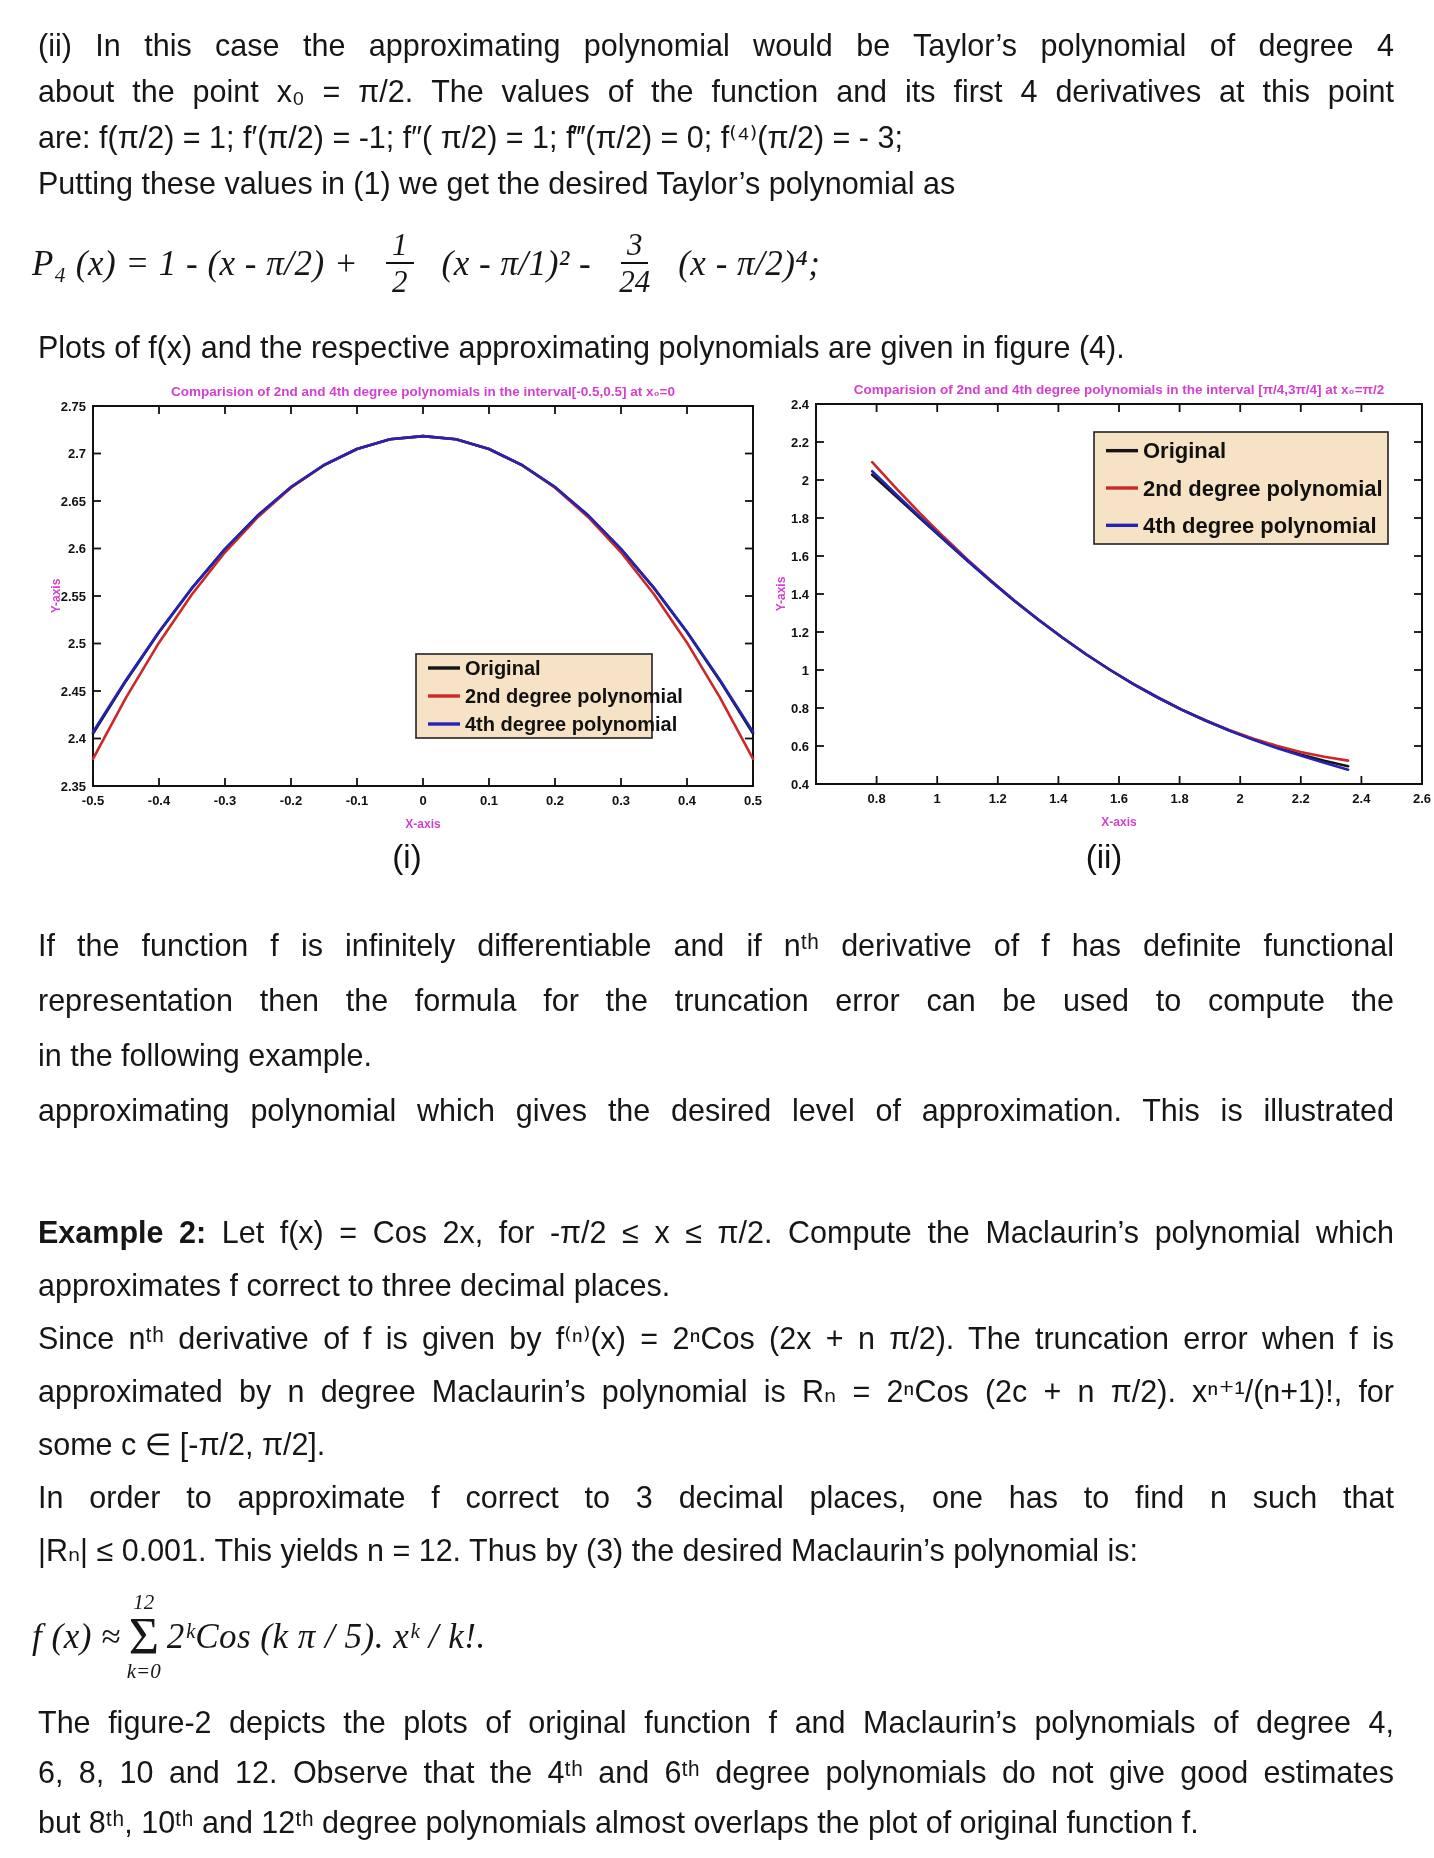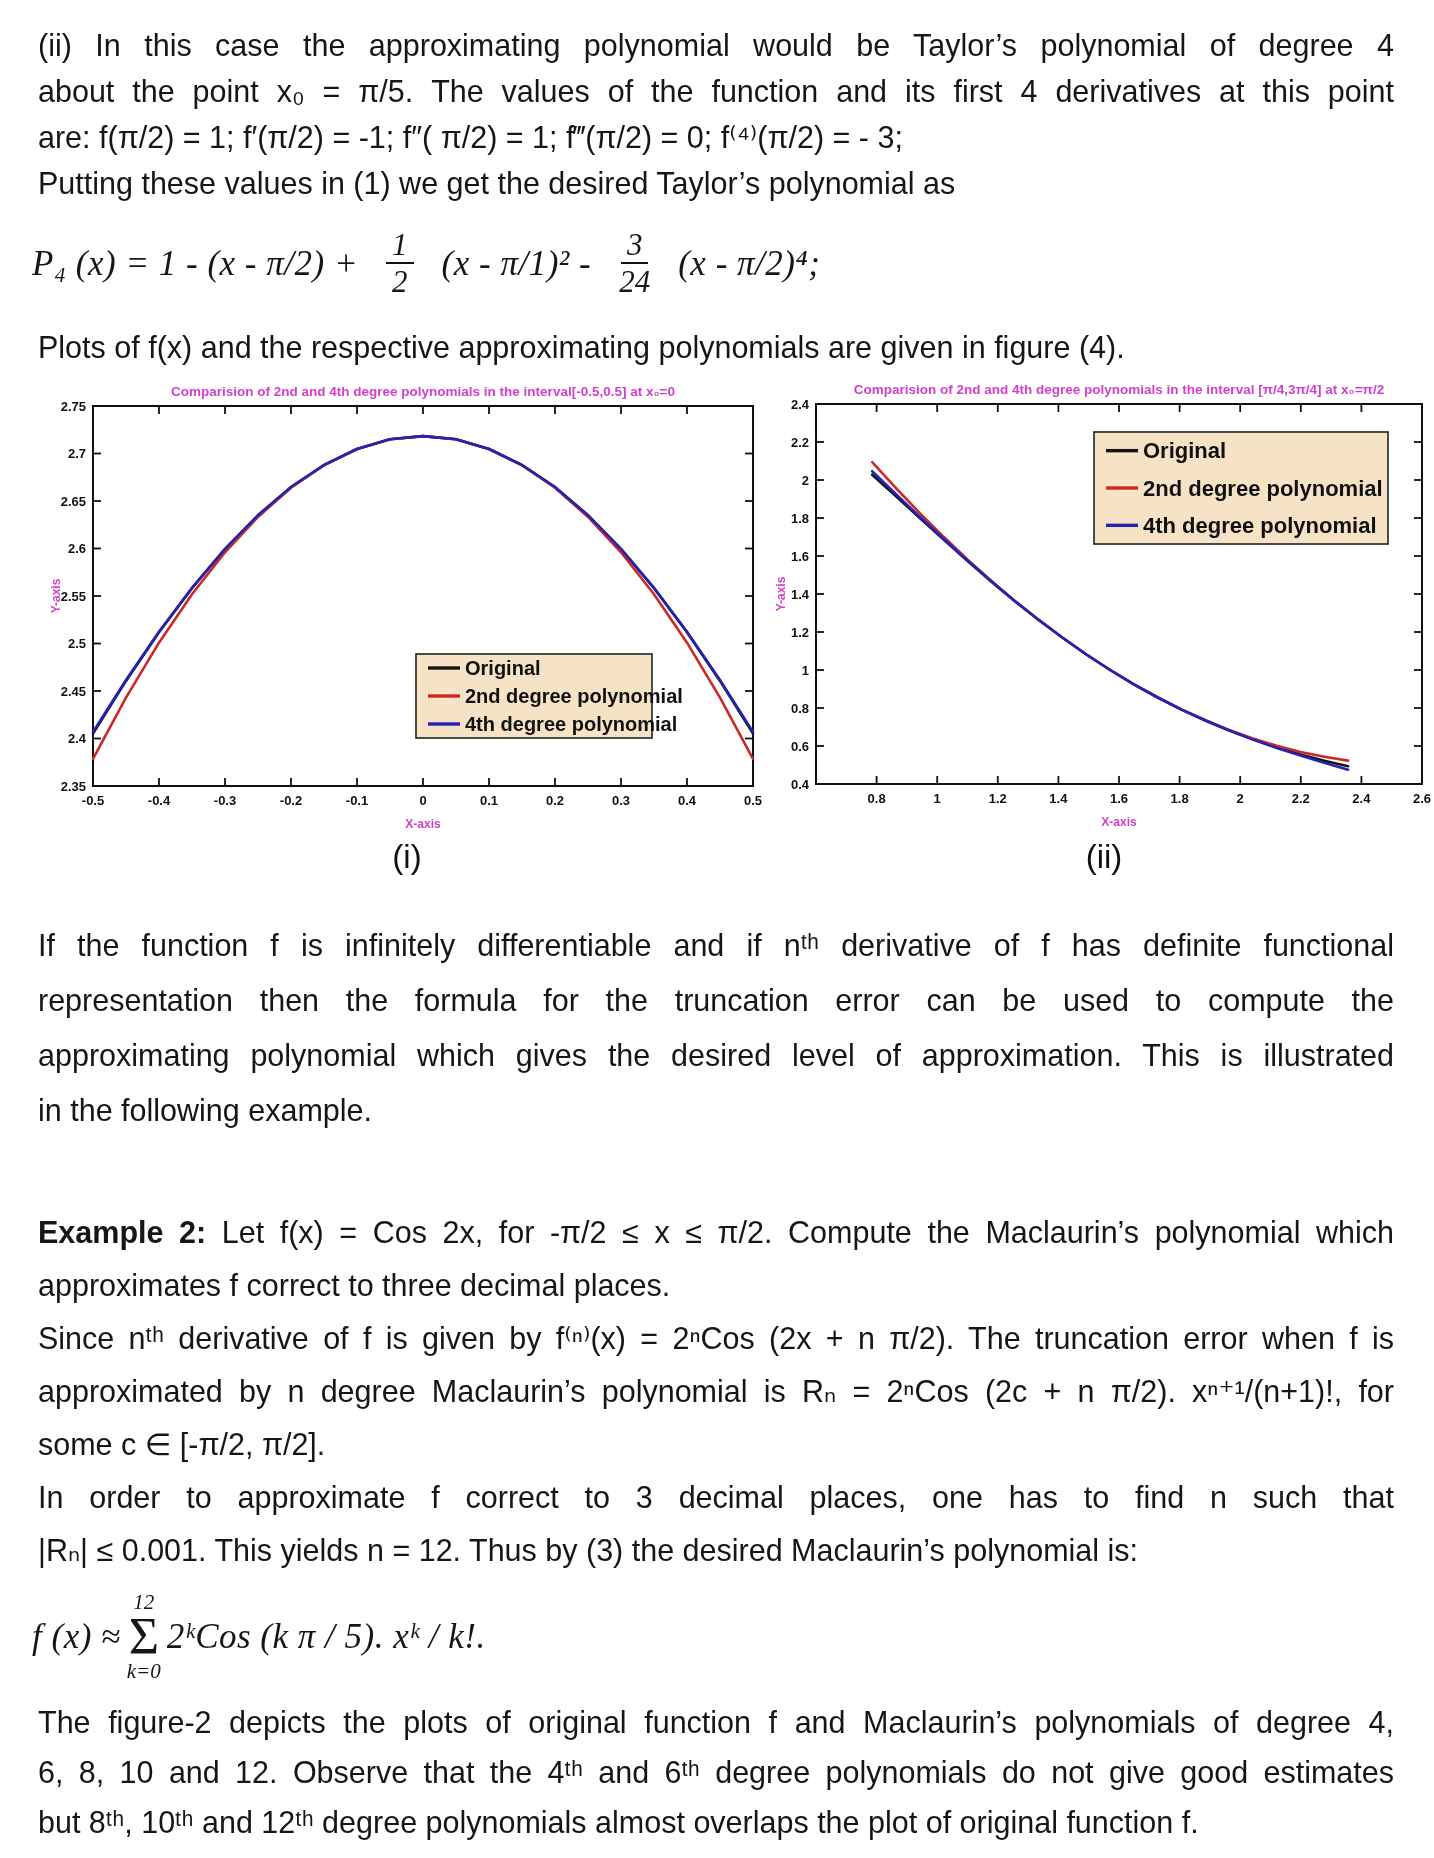--- a/index.html
+++ b/index.html
@@ -41,21 +41,21 @@
   .gap-a{height:30px;}
   .gap-b{height:44px;}
 </style>
 </head>
 <body>
 
 <div class="doc">
 
   <div class="para p1">
     <div class="line j">(ii) In this case the approximating polynomial would be Taylor’s polynomial of degree 4</div>
-    <div class="line j">about the point x₀ = π/5. The values of the function and its first 4 derivatives at this point</div>
+    <div class="line j">about the point x₀ = π/2. The values of the function and its first 4 derivatives at this point</div>
     <div class="line">are: f(π/2) = 1;   f′(π/2) = -1;  f″( π/2) = 1;  f‴(π/2) = 0;  f⁽⁴⁾(π/2) = - 3;</div>
     <div class="line">Putting these values in (1) we get the desired Taylor’s polynomial as</div>
   </div>
 
   <div class="equation eq1">
     <span class="eq-text">P₄ (x) = 1 - (x - π/2) + </span>
     <span class="frac">
       <span class="num">1</span>
       <span class="den">2</span>
     </span>
@@ -234,22 +234,22 @@
       <div class="caption">(ii)</div>
     </div>
   </div>
 
 
   <div class="gap-a"></div>
 
   <div class="para p2">
     <div class="line j">If the function f is infinitely differentiable and if nᵗʰ derivative of f has definite functional</div>
     <div class="line j">representation then the formula for the truncation error can be used to compute the</div>
+    <div class="line">in the following example.</div>
     <div class="line j">approximating polynomial which gives the desired level of approximation. This is illustrated</div>
-    <div class="line">in the following example.</div>
   </div>
 
   <div class="gap-b"></div>
 
   <div class="para pex">
     <div class="line j"><b>Example 2: </b><span>Let f(x) = Cos 2x, for -π/2 ≤ x ≤ π/2. Compute the Maclaurin’s polynomial which</span></div>
     <div class="line">approximates f correct to three decimal places.</div>
     <div class="line j">Since nᵗʰ derivative of f is given by f⁽ⁿ⁾(x) = 2ⁿCos (2x + n π/2). The truncation error when f is</div>
     <div class="line j">approximated by n degree Maclaurin’s polynomial is Rₙ = 2ⁿCos (2c + n π/2). xⁿ⁺¹/(n+1)!, for</div>
     <div class="line">some c ∈ [-π/2,  π/2].</div>

